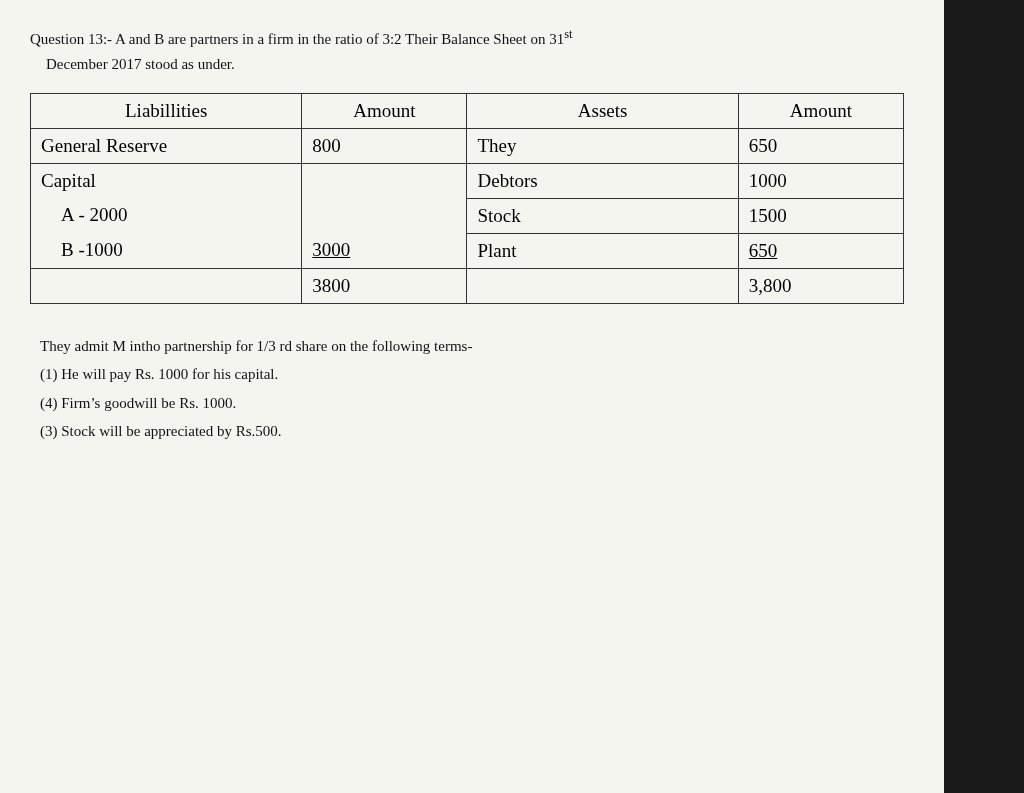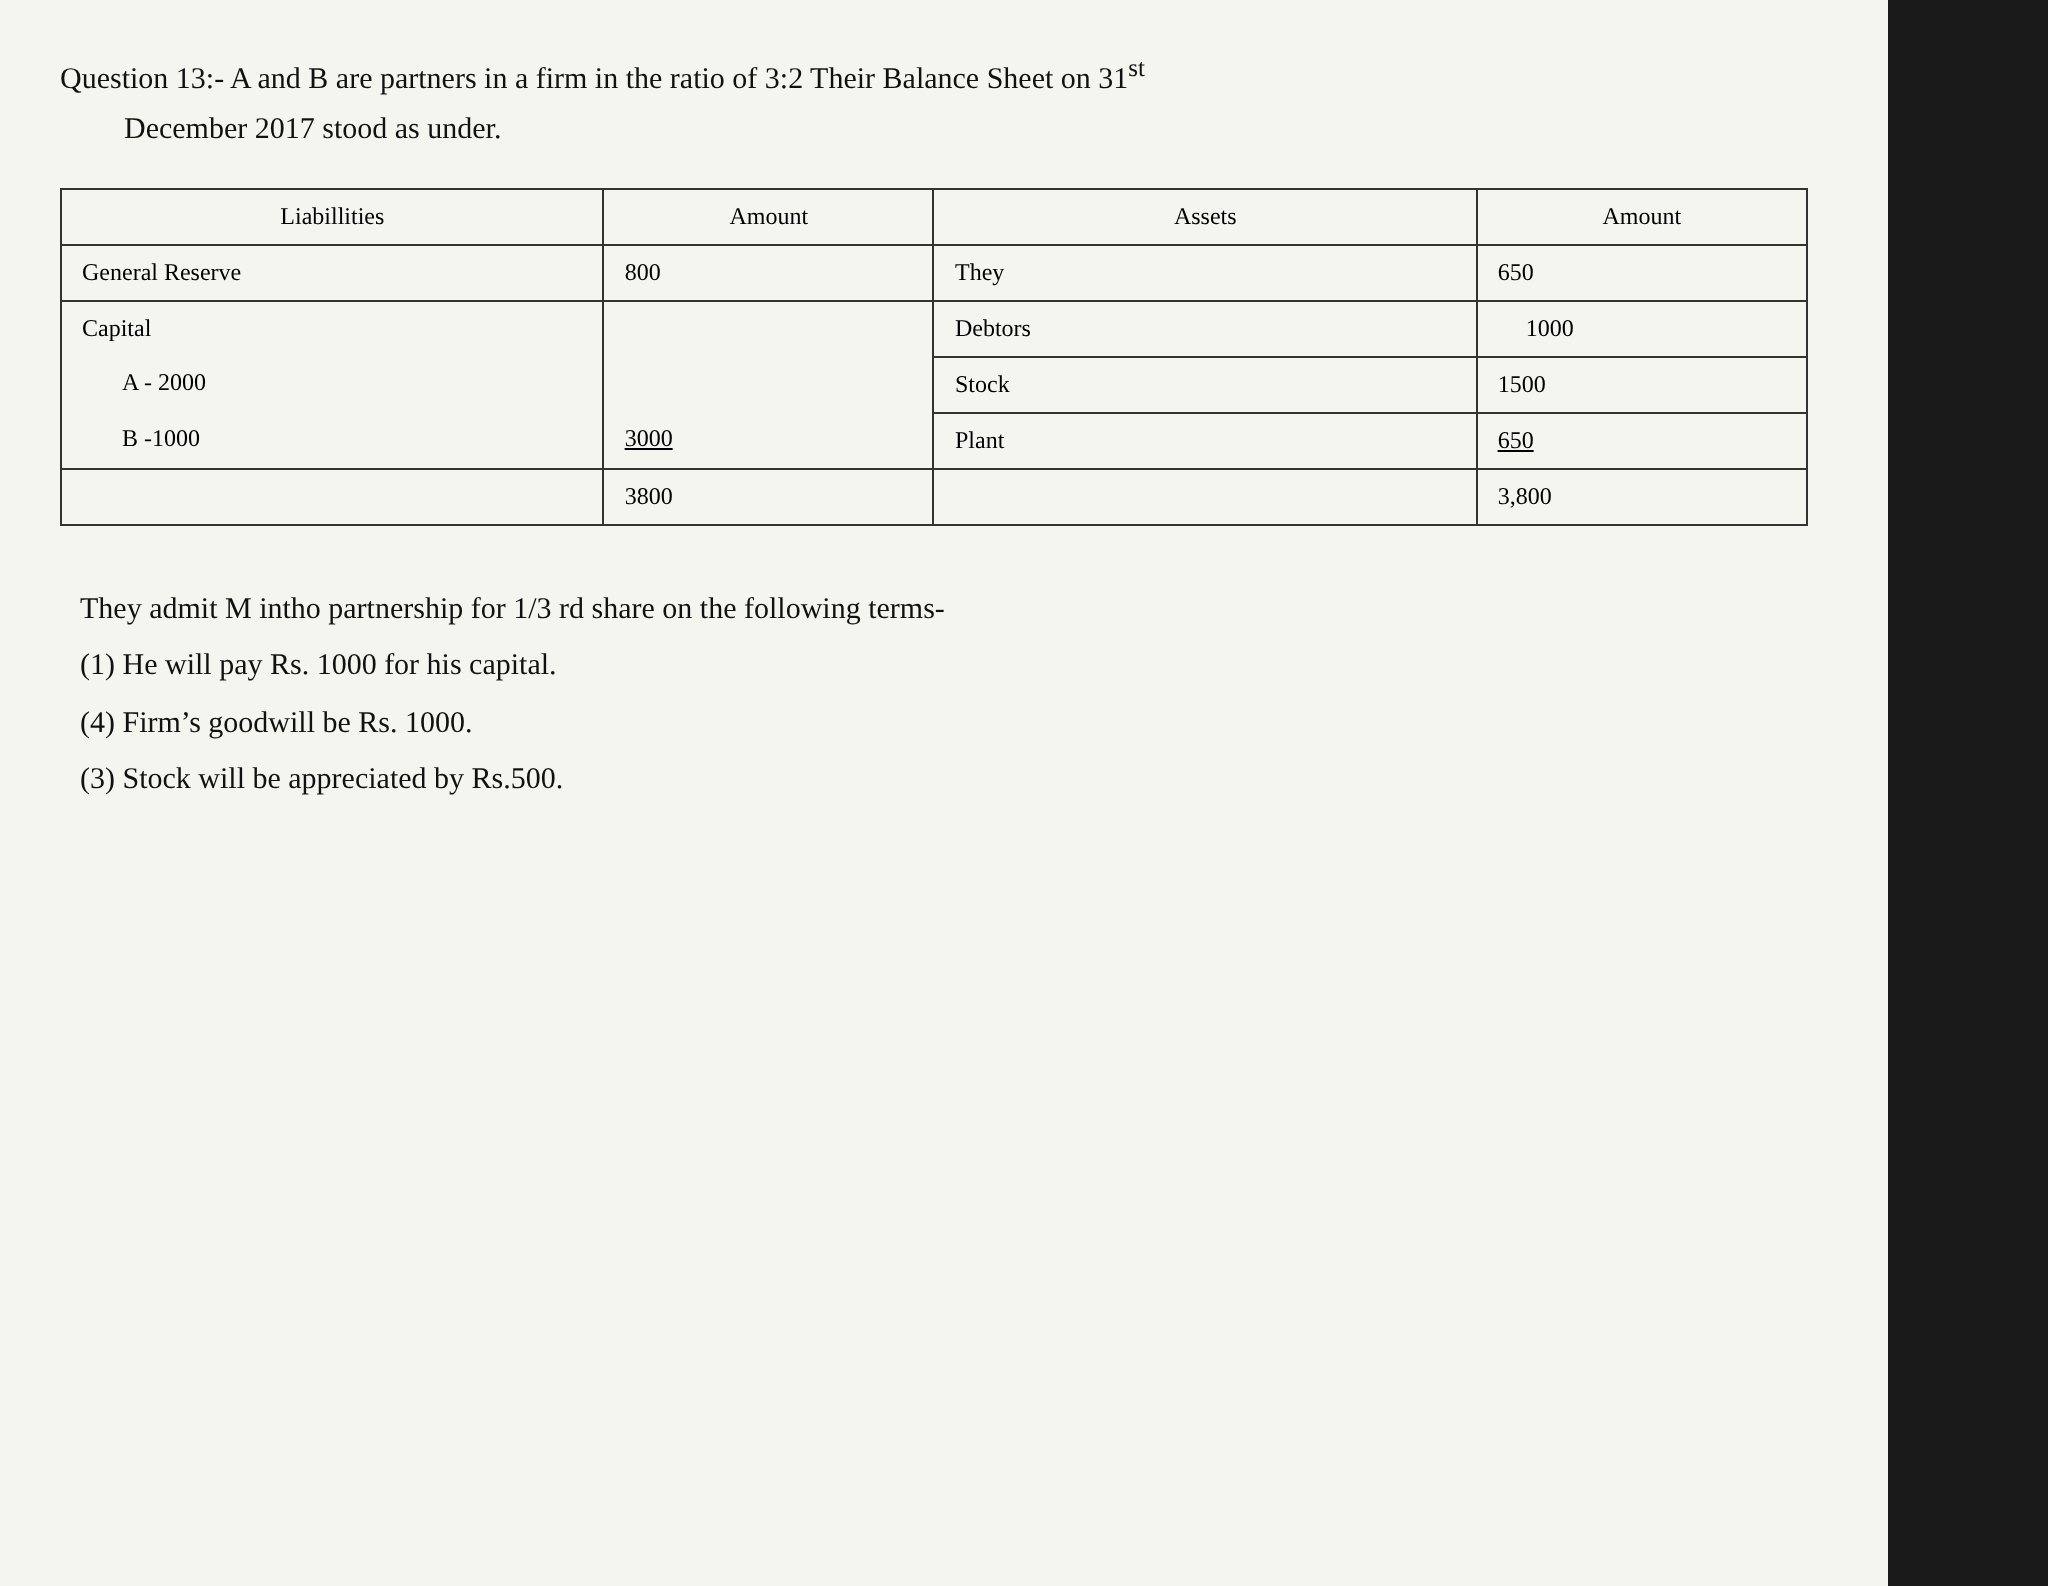--- a/index.html
+++ b/index.html
@@ -21,24 +21,24 @@
 </head>
 <body>
 
 <div style="display:flex; width:1024px; min-height:793px; background:#1a1a1a;">
   <div style="background:#f5f5f0; flex:1; margin-right:40px; padding: 24px 40px 40px 30px; position:relative;">
 
     <div style="font-size:15px; line-height:1.65; margin-bottom:16px; color:#111; font-family:'Times New Roman',serif;">
       <span>Question 13:- A and B are partners in a firm in the ratio of 3:2 Their Balance Sheet on 31</span><sup>st</sup>
       <span> </span>
       <br>
-      <span style="margin-left:32px;">December 2017 stood as under.</span>
+      <span style="margin-left:16px;">December 2017 stood as under.</span>
     </div>
 
-    <table style="width:100%; border-collapse:collapse; font-size:12px; font-family:'Times New Roman',serif; margin-bottom:8px;">
+    <table style="width:100%; border-collapse:collapse; font-size:19px; font-family:'Times New Roman',serif; margin-bottom:8px;">
       <thead>
         <tr>
           <th style="border:1px solid #333; padding:6px 10px; text-align:center; font-weight:normal; width:23%;">Liabillities</th>
           <th style="border:1px solid #333; padding:6px 10px; text-align:center; font-weight:normal; width:14%;">Amount</th>
           <th style="border:1px solid #333; padding:6px 10px; text-align:center; font-weight:normal; width:23%;">Assets</th>
           <th style="border:1px solid #333; padding:6px 10px; text-align:center; font-weight:normal; width:14%;">Amount</th>
         </tr>
       </thead>
       <tbody>
 
@@ -46,21 +46,21 @@
           <td style="border:1px solid #333; border-right:none; padding:6px 10px; vertical-align:top;">General Reserve</td>
           <td style="border:1px solid #333; padding:6px 10px; vertical-align:top;">800</td>
           <td style="border:1px solid #333; border-right:none; padding:6px 10px; vertical-align:top;">They</td>
           <td style="border:1px solid #333; padding:6px 10px; vertical-align:top;">650</td>
         </tr>
 
         <tr>
           <td style="border:1px solid #333; border-right:none; border-bottom:none; border-top:none; padding:6px 10px; vertical-align:top;">Capital</td>
           <td style="border:1px solid #333; border-bottom:none; border-top:none; padding:6px 10px; vertical-align:top;"></td>
           <td style="border:1px solid #333; border-right:none; padding:6px 10px; vertical-align:top;">Debtors</td>
-          <td style="border:1px solid #333; padding:6px 24px; vertical-align:top; text-align:left;font-family:Liberation Serif, serif;">1000</td>
+          <td style="border:1px solid #333; padding:6px 10px; vertical-align:top; text-align:left;font-family:Liberation Serif, serif;">1000</td>
         </tr>
 
         <tr>
           <td style="border:1px solid #333; border-right:none; border-top:none; border-bottom:none; padding:6px 10px 6px 30px; vertical-align:top;">A -  2000</td>
           <td style="border:1px solid #333; border-top:none; border-bottom:none; padding:6px 10px; vertical-align:top;"></td>
           <td style="border:1px solid #333; border-right:none; padding:6px 10px; vertical-align:top;">Stock</td>
           <td style="border:1px solid #333; padding:6px 10px; vertical-align:top; text-align:left;">1500</td>
         </tr>
 
         <tr>

